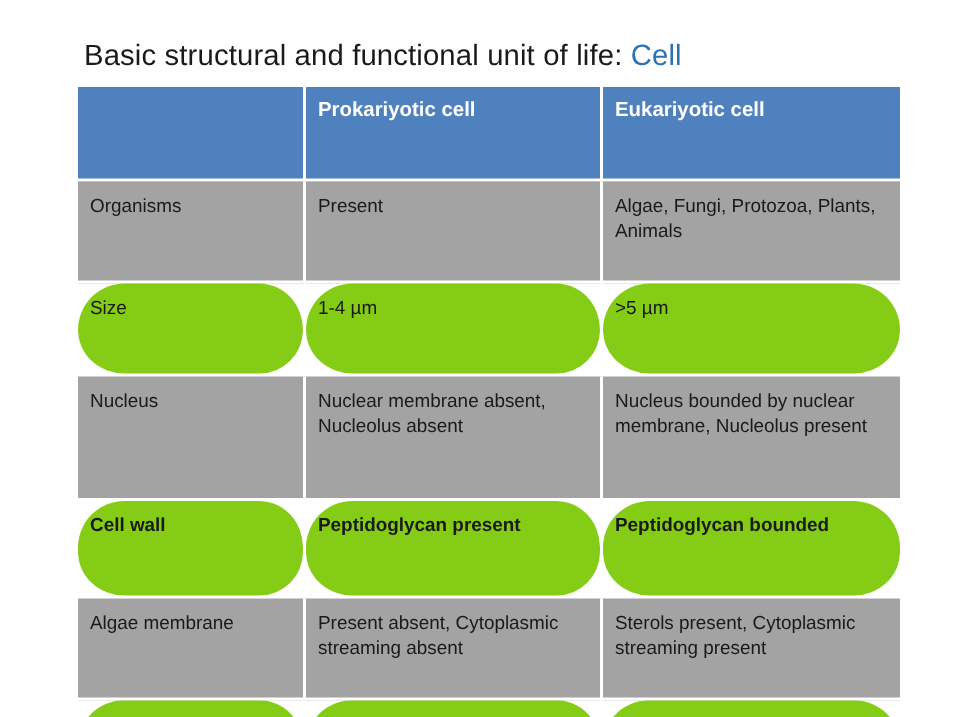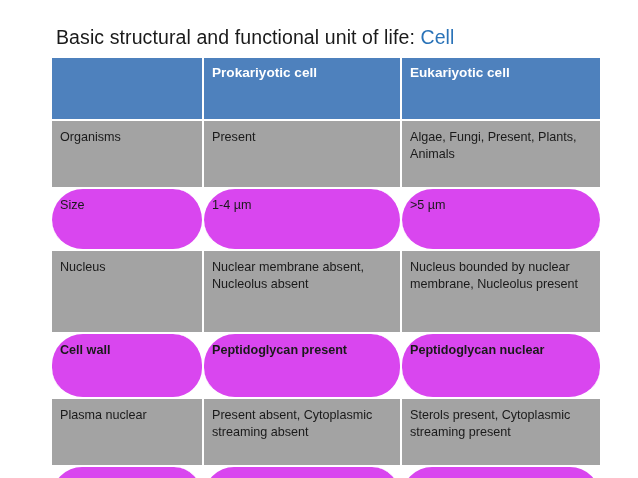--- a/index.html
+++ b/index.html
@@ -78,21 +78,21 @@
     font-size: 13.6px;
     height: 46px;
     padding-top: 7px;
     border-bottom: 2px solid #ffffff;
   }
   
   #comparison-table tbody tr.band-dark td {
     background: #a3a3a3;
   }
   #comparison-table tbody tr.band-light td {
-    background: #d946ef;
+    background: #84cc16;
     border-radius: 31px;
   }
   
   #comparison-table tbody tr.r-organisms td { height: 50px; }
   #comparison-table tbody tr.r-size td { height: 44px; }
   #comparison-table tbody tr.r-nucleus td { height: 65px; margin-top: 43px; }
   #comparison-table tbody tr.r-cellwall td { height: 47px; font-weight: bold; }
   #comparison-table tbody tr.r-plasma td { height: 50px; }
   #comparison-table tbody tr.r-organelles td { height: 44px; }
 </style>
@@ -115,39 +115,39 @@
       <tr>
         <th></th>
         <th>Prokariyotic cell</th>
         <th>Eukariyotic cell</th>
       </tr>
     </thead>
     <tbody>
       <tr class="band-dark r-organisms">
         <td>Organisms</td>
         <td>Present</td>
-        <td>Algae, Fungi, Present, Plants, Animals</td>
+        <td>Algae, Fungi, Protozoa, Plants, Animals</td>
       </tr>
       <tr class="band-light r-size">
         <td>Size</td>
         <td>1-4 µm</td>
         <td>&gt;5 µm</td>
       </tr>
       <tr class="band-dark r-nucleus">
         <td>Nucleus</td>
         <td>Nuclear membrane absent, Nucleolus absent</td>
         <td>Nucleus bounded by nuclear membrane, Nucleolus present</td>
       </tr>
       <tr class="band-light r-cellwall">
         <td>Cell wall</td>
         <td>Peptidoglycan present</td>
-        <td>Peptidoglycan nuclear</td>
+        <td>Peptidoglycan bounded</td>
       </tr>
       <tr class="band-dark r-plasma">
-        <td>Plasma nuclear</td>
+        <td>Algae membrane</td>
         <td>Present absent, Cytoplasmic streaming absent</td>
         <td>Sterols present, Cytoplasmic streaming present</td>
       </tr>
       <tr class="band-light r-organelles">
         <td>Membrane-enclosed organelles</td>
         <td>Absent</td>
         <td>Present</td>
       </tr>
 
     </tbody>

